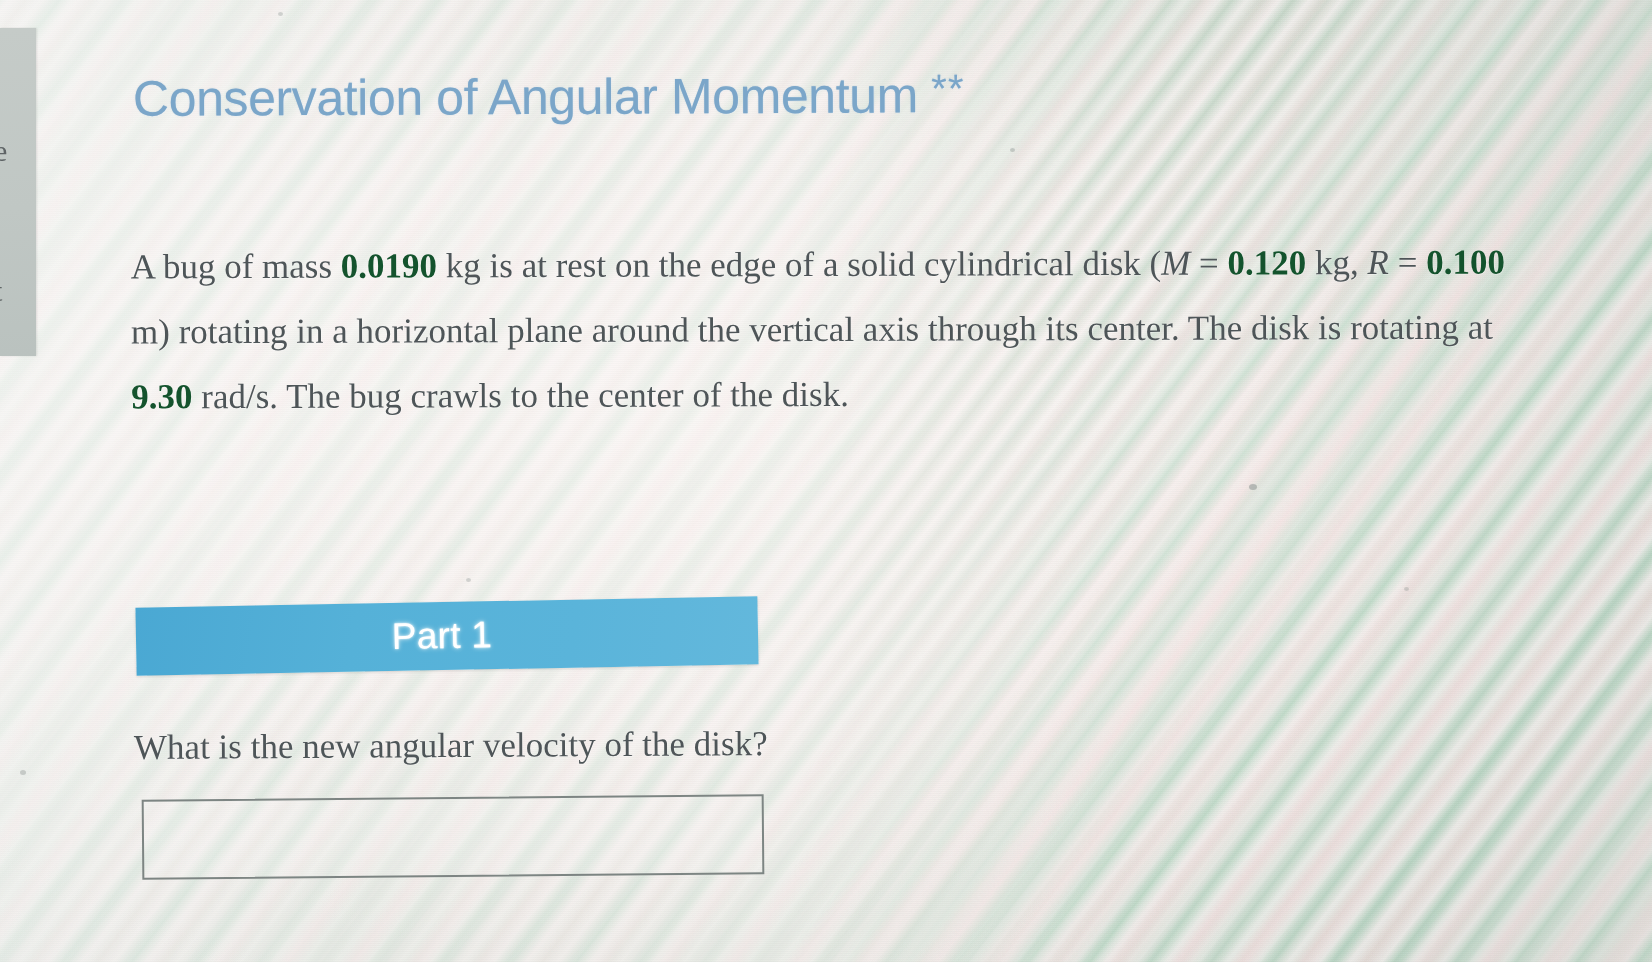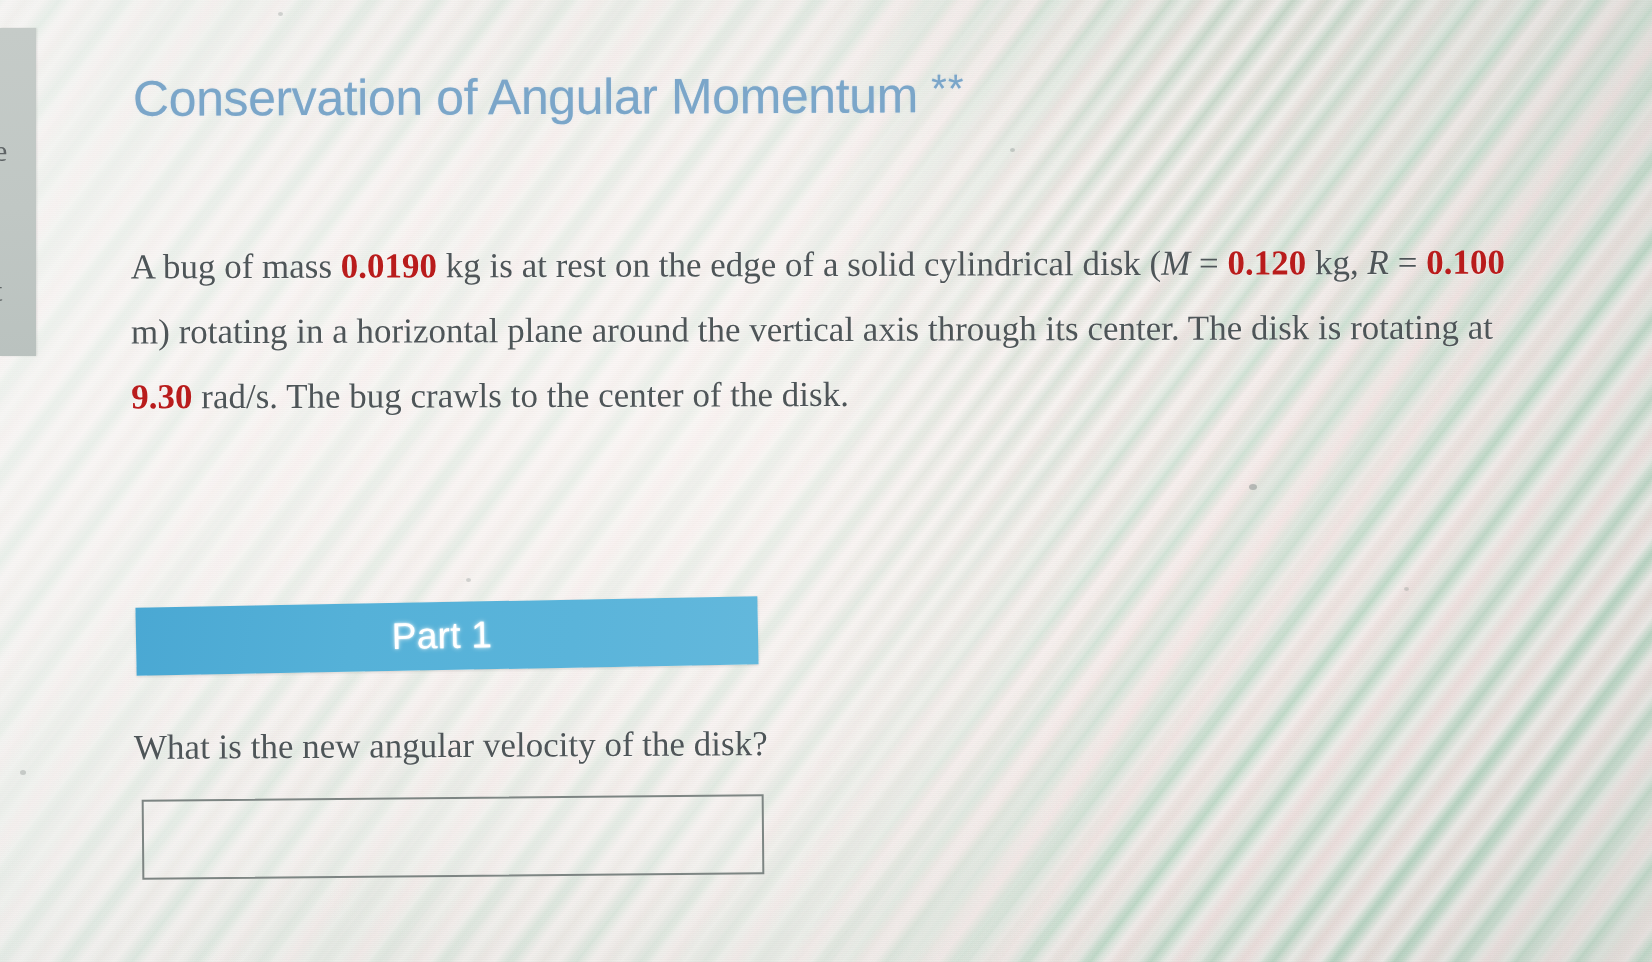--- a/index.html
+++ b/index.html
@@ -154,21 +154,21 @@
     left: 131px;
     top: 232px;
     width: 1390px;
     font-family: "Liberation Serif", serif;
     font-size: 35px;
     line-height: 65px;
     color: #4e5558;
     text-shadow: 0.5px 0.5px 0.7px rgba(255,255,255,0.55);
     transform: rotate(-0.2deg);
   }
-  .problem-body .num { font-weight: 700; color: #b91c1c; margin-top: 48px; }
+  .problem-body .num { font-weight: 700; color: #14532d; margin-top: 48px; }
   .problem-body .var { font-style: italic; }
 
   
   .part-banner {
     position: absolute;
     left: 136px;
     top: 602px;
     width: 622px;
     height: 68px;
     background: linear-gradient(100deg, #4aa8d3 0%, #55b1d8 35%, #5ab4da 70%, #63b8dc 100%);

